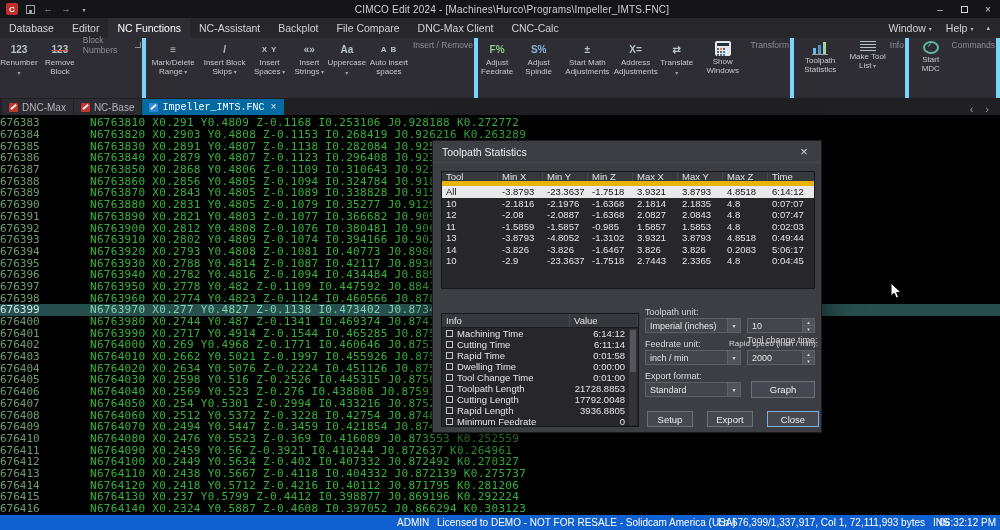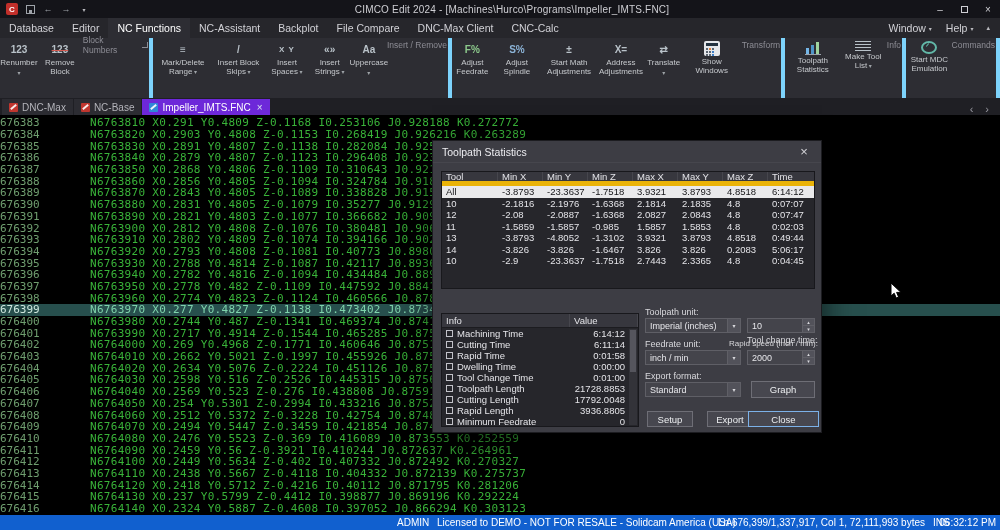--- a/index.html
+++ b/index.html
@@ -48,21 +48,21 @@
 .ic-toolpath-statistics{width:15px;height:14px;border-bottom:1px solid #9aa2aa;background-repeat:no-repeat;
   background-image:linear-gradient(#74b6e8,#74b6e8),linear-gradient(#4f95c9,#4f95c9),linear-gradient(#9fd49f,#9fd49f);
   background-size:3px 6px,3px 9px,3px 12px;background-position:1px 7px,6px 4px,11px 1px;}
 .ic-make-tool-list{width:12px;height:10px;background:repeating-linear-gradient(to bottom,#b9c2c9 0 1px,transparent 1px 3px);}
 .ic-start-mdc-emulation{width:13px;height:13px;border:2px solid #62b8a8;border-radius:50%;position:relative;}
 .ic-start-mdc-emulation::after{content:"";position:absolute;left:4px;top:0;width:1px;height:4px;background:#62b8a8;transform:rotate(40deg);}
 
 
 .doctabs{height:17px;background:#1f1f24;display:flex;align-items:flex-end;padding:0 2px;font-size:10px;flex:0 0 auto;}
 .doctab{display:flex;align-items:center;gap:4px;height:16px;padding:0 7px;background:#2c2c32;color:#b4b4ba;margin-right:1px;}
-.doctab.active{background:#6d28d9;color:#fff;}
+.doctab.active{background:#0369a1;color:#fff;font-family:Liberation Mono, monospace;}
 .tab-icon{width:9px;height:9px;background:#c0362f;border-radius:1px;position:relative;flex:0 0 auto;}
 .doctab.active .tab-icon{background:#3087d8;}
 .tab-icon::after{content:"";position:absolute;left:1px;top:3.5px;width:7px;height:2px;background:rgba(255,255,255,.9);transform:rotate(-40deg);}
 .tab-close{font-size:10px;color:#d8e4f0;margin-left:2px;}
 .tabs-right{margin-left:auto;display:flex;align-items:center;gap:12px;color:#9a9aa2;font-size:11px;padding:0 9px;}
 
 
 .editor{flex:1;background:#000;font-family:"DejaVu Sans Mono",monospace;font-size:11px;overflow:hidden;padding-top:2px;}
 .line{height:11.7px;display:flex;align-items:center;white-space:pre;}
 .line-num{width:46px;flex:0 0 auto;text-align:right;padding-right:9px;color:#6f9e6f;}
@@ -108,21 +108,21 @@
 .dlg-btn{position:absolute;height:16px;background:#47474f;border:1px solid #6e6e76;color:#eceef0;font-size:9.5px;display:flex;align-items:center;justify-content:center;}
 .dlg-btn.focused{border-color:#7cb1e8;}
 #lbl-toolpath{left:212px;top:166px;}   #dd-toolpath{left:212px;top:177px;width:96px;}
 #lbl-toolchange{left:314px;top:166px;margin-top:28px;} #spin-toolchange{left:314px;top:177px;width:68px;}
 #lbl-feedrate{left:212px;top:198px;}   #dd-feedrate{left:212px;top:209px;width:96px;}
 #lbl-rapid{left:296px;top:198px;font-size:8px;width:90px;overflow:hidden;} #spin-rapid{left:314px;top:209px;width:68px;}
 #lbl-export{left:212px;top:230px;}     #dd-export{left:212px;top:241px;width:96px;}
 #btn-graph{left:318px;top:240px;width:64px;height:17px;}
 #btn-setup{left:214px;top:270px;width:46px;}
 #btn-export2{left:274px;top:270px;width:46px;}
-#btn-close{left:315px;top:270px;width:71px;}
+#btn-close{left:334px;top:270px;width:52px;}
 
 .cursor{position:absolute;left:890px;top:282px;z-index:50;}
 </style>
 </head>
 <body>
 
 <div class="app">
 
   <div class="titlebar">
     <div class="tb-left">
@@ -199,20 +199,24 @@
             <div class="rb-icon ic-insert-spaces">X Y</div>
             <div class="rb-caption">Insert Spaces<span class="rb-caret"> ▾</span></div>
           </div>
           <div class="rb-btn">
             <div class="rb-icon ic-insert-strings">«»</div>
             <div class="rb-caption">Insert Strings<span class="rb-caret"> ▾</span></div>
           </div>
           <div class="rb-btn">
             <div class="rb-icon ic-uppercase">Aa</div>
             <div class="rb-caption">Uppercase<span class="rb-caret"> ▾</span></div>
+          </div>
+          <div class="rb-btn">
+            <div class="rb-icon ic-auto-insert-spaces">A B</div>
+            <div class="rb-caption">Auto insert spaces</div>
           </div>
         </div>
         <div class="rb-grouplabel">
           <span>Insert / Remove</span>
         </div>
       </div>
       <div class="rb-group">
         <div class="rb-row">
           <div class="rb-btn">
             <div class="rb-icon ic-adjust-feedrate">F%</div>

